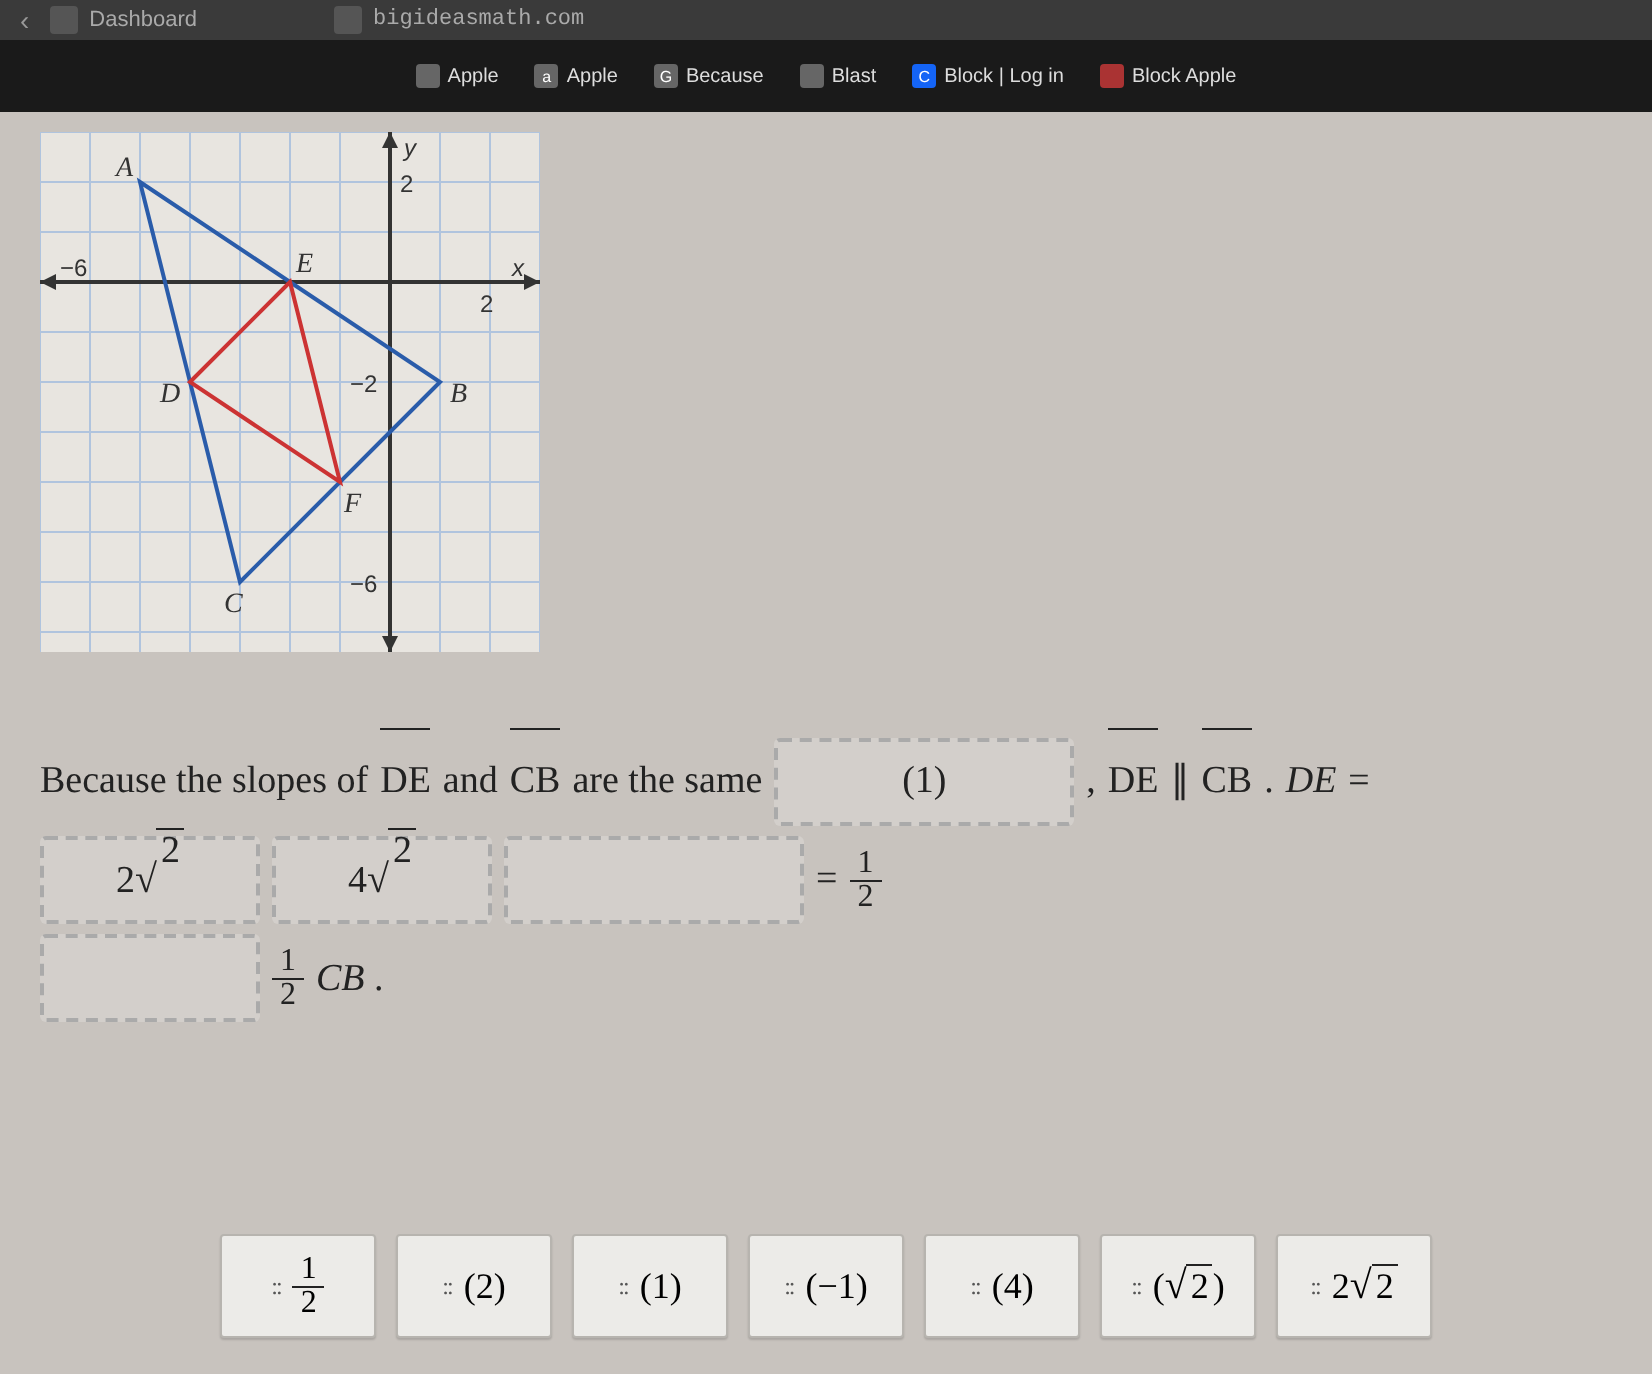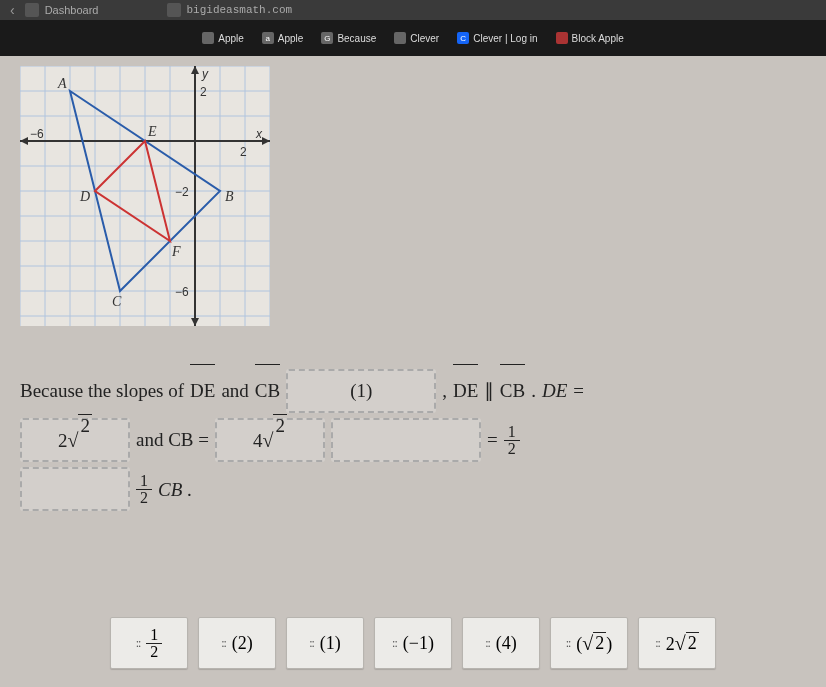--- a/index.html
+++ b/index.html
@@ -131,25 +131,25 @@
   <div class="bm">
       <span class="bm-icon">a</span>
       <span>Apple</span>
     </div>
   <div class="bm">
       <span class="bm-icon">G</span>
       <span>Because</span>
     </div>
   <div class="bm">
       <span class="bm-icon"></span>
-      <span>Clever</span>
+      <span>Blast</span>
     </div>
   <div class="bm">
       <span class="bm-icon" style="background:#1464f6">C</span>
-      <span>Clever | Log in</span>
+      <span>Block | Log in</span>
     </div>
   <div class="bm">
       <span class="bm-icon" style="background:#a33"></span>
       <span>Block Apple</span>
     </div>
 </div>
 
 <div class="content">
 
   <div class="graph-wrap">
@@ -209,36 +209,36 @@
       <text class="pt-label" x="152" y="190">F</text>
     </svg>
   </div>
 
   <div class="proof">
     <div class="row">
       <span>Because the slopes of </span>
       <span class="seg">DE</span>
       <span> and </span>
       <span class="seg">CB</span>
+      <span> are the same</span>
       <span class="blank wide">(1)</span>
       <span>, </span>
       <span class="seg">DE</span>
       <span>∥</span>
       <span class="seg">CB</span>
       <span> . </span>
       <span><i>DE =</i></span>
     </div>
     <div class="row">
       <span class="blank">
         <span>2<span class="sqrt">
               <span class="surd">√</span>
               <span class="rad">2</span>
             </span></span>
       </span>
-      <span><span> and CB = </span></span>
       <span class="blank">
         <span>4<span class="sqrt">
               <span class="surd">√</span>
               <span class="rad">2</span>
             </span></span>
       </span>
       <span class="blank wide"></span>
       <span> = </span>
       <span class="frac">
         <span class="n">1</span>

